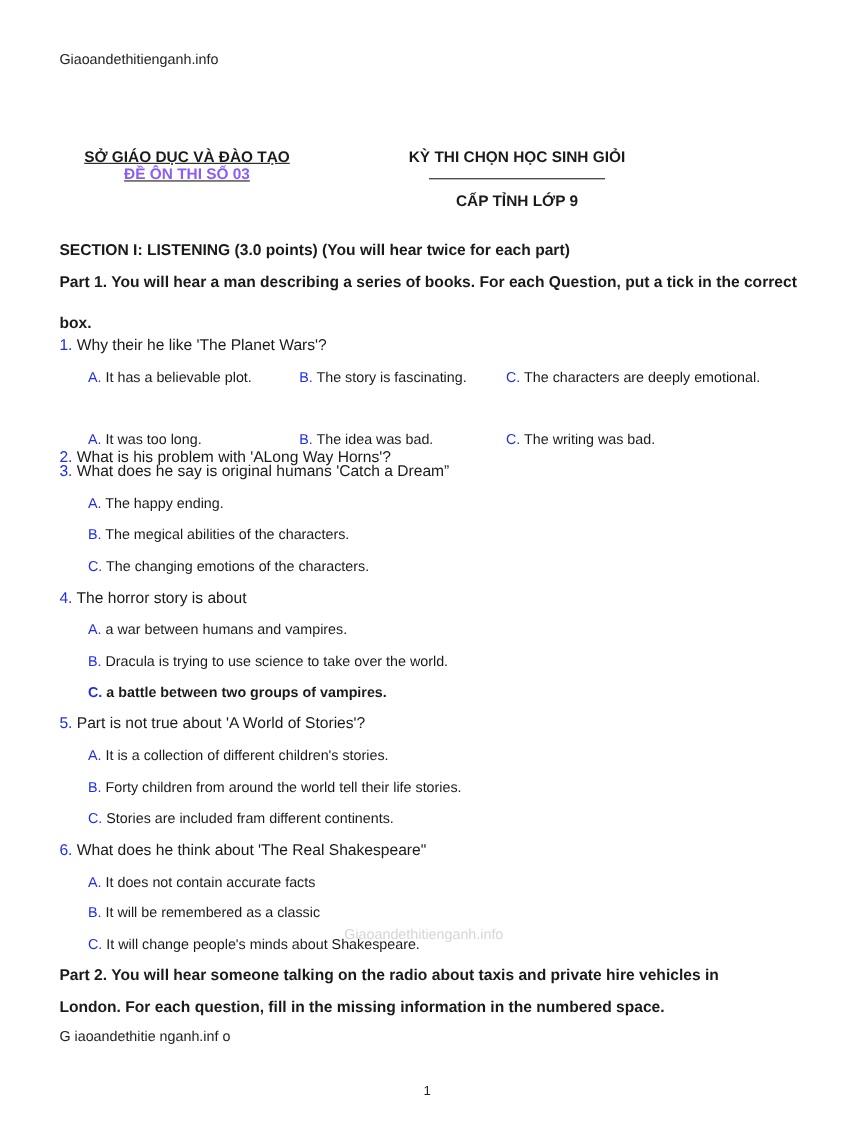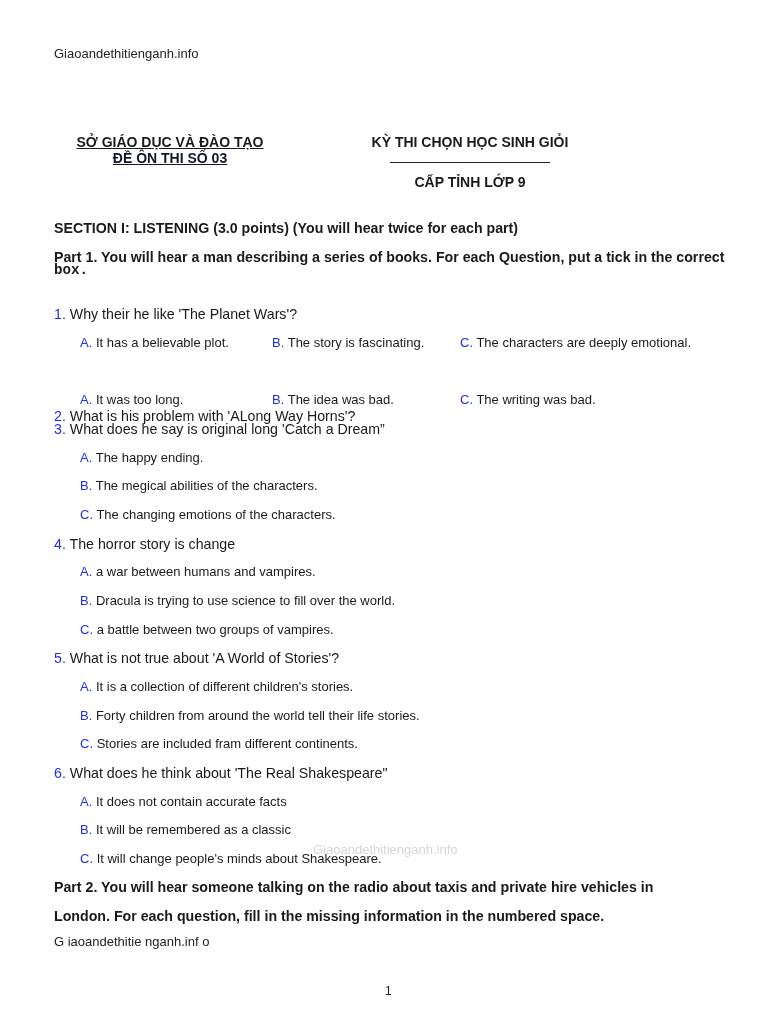--- a/index.html
+++ b/index.html
@@ -6,21 +6,21 @@
   body {
     width: 768px; height: 1024px; position: relative; overflow: hidden;
     font-family: "Liberation Sans", "DejaVu Sans", sans-serif;
     color: #1a1a1a;
   }
   .page { position: absolute; inset: 0; }
   .abs { position: absolute; white-space: nowrap; }
   .header-site { left: 54px; top: 46px; font-size: 13px; color: #222; }
   .hdr { font-weight: bold; font-size: 14px; text-align: center; }
   .hdr-left { left: 40px; top: 134px; width: 260px; text-decoration: underline; }
-  .hdr-left .red { color: #0f172a; }
+  .hdr-left .red { color: #8b5cf6; }
   .hdr-right { left: 360px; top: 134px; width: 220px; }
   .rule {
     position: absolute; left: 390px; top: 162px; width: 160px; height: 1px; background: #222;
   }
   .line { position: absolute; left: 54px; font-size: 14.2px; line-height: 20px; white-space: nowrap; }
   .bold { font-weight: bold; }
   .num { color: #1f2ee8; }
   .opt { position: absolute; font-size: 13px; line-height: 20px; white-space: nowrap; }
   .lbl { color: #1f2ee8; }
   .watermark {
@@ -42,21 +42,21 @@
   </div>
 
   <div class="abs hdr hdr-right">
     <div>KỲ THI CHỌN HỌC SINH GIỎI</div>
     <div style="margin-top:24px;">CẤP TỈNH LỚP 9</div>
   </div>
   <div class="rule"></div>
 
   <div class="line bold" style="top:218px;">SECTION I: LISTENING (3.0 points) (You will hear twice for each part)</div>
   <div class="line bold" style="top:247px;">Part 1. You will hear a man describing a series of books. For each Question, put a tick in the correct</div>
-  <div class="line bold" style="top:260px;font-family:Liberation Mono, monospace;">box.</div>
+  <div class="line bold" style="top:284px;">box.</div>
 
   <div class="line" style="top:304px;">
     <span class="num">1.</span>
     <span>Why their he like 'The Planet Wars'?</span>
   </div>
   <div class="opt" style="left:80px; top:333px;">
     <span class="lbl">A.</span>
     <span>It has a believable plot.</span>
   </div>
   <div class="opt" style="left:272px; top:333px;">
@@ -80,55 +80,55 @@
     <span class="lbl">B.</span>
     <span>The idea was bad.</span>
   </div>
   <div class="opt" style="left:460px; top:390px;">
     <span class="lbl">C.</span>
     <span>The writing was bad.</span>
   </div>
 
   <div class="line" style="top:419px;">
     <span class="num">3.</span>
-    <span>What does he say is original long 'Catch a Dream”</span>
+    <span>What does he say is original humans 'Catch a Dream”</span>
   </div>
   <div class="opt" style="left:80px; top:448px;">
     <span class="lbl">A.</span>
     <span>The happy ending.</span>
   </div>
   <div class="opt" style="left:80px; top:476px;">
     <span class="lbl">B.</span>
     <span>The megical abilities of the characters.</span>
   </div>
   <div class="opt" style="left:80px; top:505px;">
     <span class="lbl">C.</span>
     <span>The changing emotions of the characters.</span>
   </div>
 
   <div class="line" style="top:534px;">
     <span class="num">4.</span>
-    <span>The horror story is change</span>
+    <span>The horror story is about</span>
   </div>
   <div class="opt" style="left:80px; top:562px;text-align:center;">
     <span class="lbl">A.</span>
     <span>a war between humans and vampires.</span>
   </div>
   <div class="opt" style="left:80px; top:591px;">
     <span class="lbl">B.</span>
-    <span>Dracula is trying to use science to fill over the world.</span>
+    <span>Dracula is trying to use science to take over the world.</span>
   </div>
-  <div class="opt" style="left:80px; top:620px;">
+  <div class="opt" style="left:80px; top:620px;font-weight:bold;">
     <span class="lbl">C.</span>
     <span>a battle between two groups of vampires.</span>
   </div>
 
   <div class="line" style="top:648px;">
     <span class="num">5.</span>
-    <span>What is not true about 'A World of Stories'?</span>
+    <span>Part is not true about 'A World of Stories'?</span>
   </div>
   <div class="opt" style="left:80px; top:677px;">
     <span class="lbl">A.</span>
     <span>It is a collection of different children's stories.</span>
   </div>
   <div class="opt" style="left:80px; top:706px;">
     <span class="lbl">B.</span>
     <span>Forty children from around the world tell their life stories.</span>
   </div>
   <div class="opt" style="left:80px; top:734px;text-align:right;">

